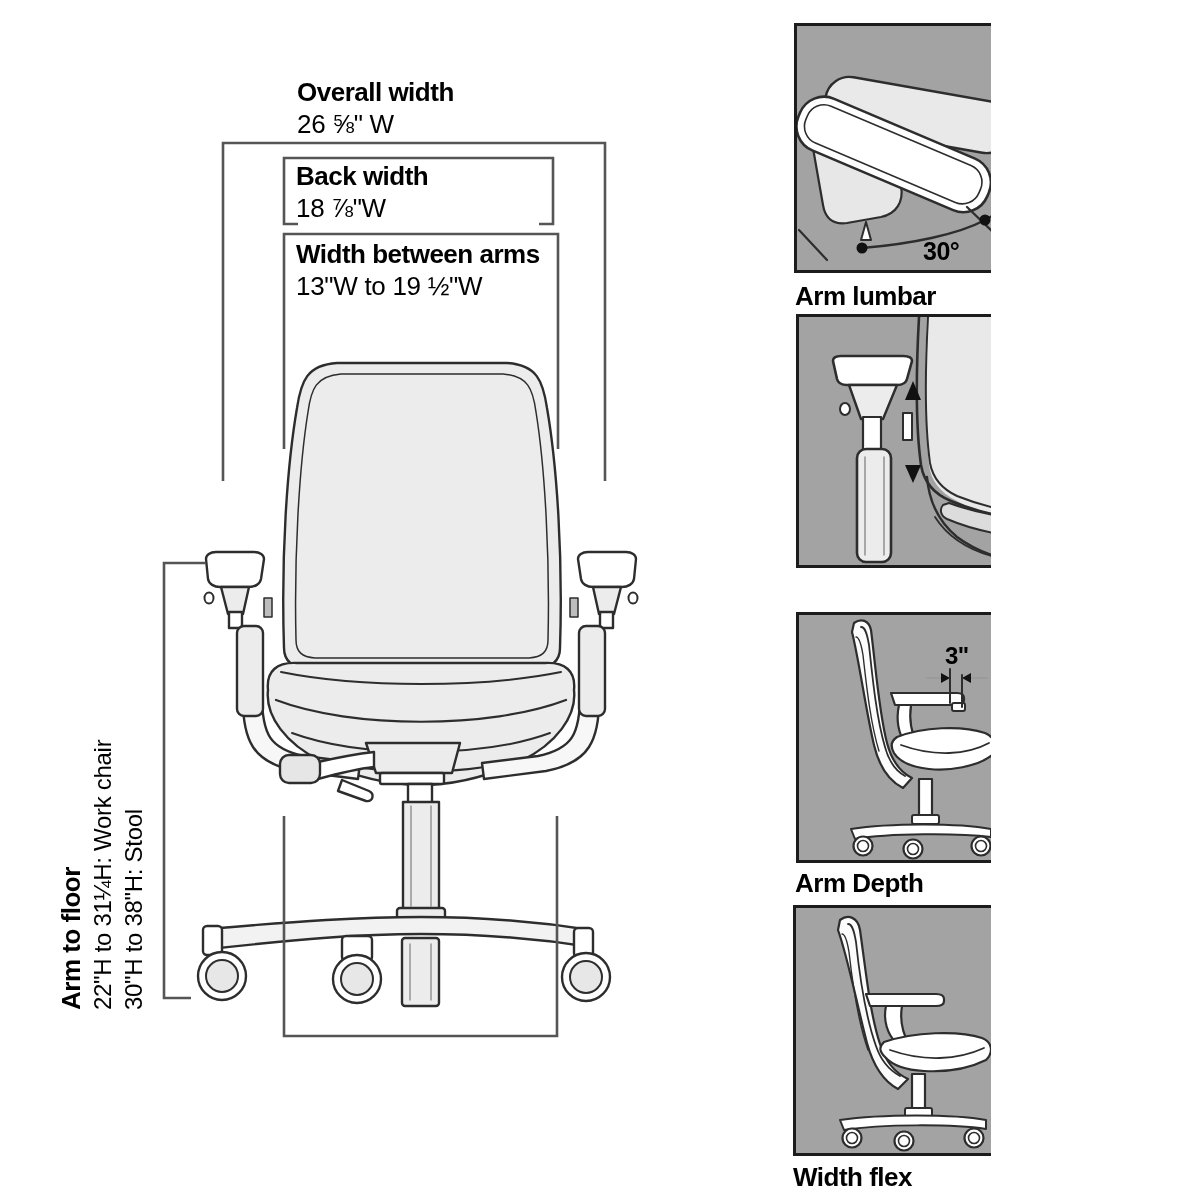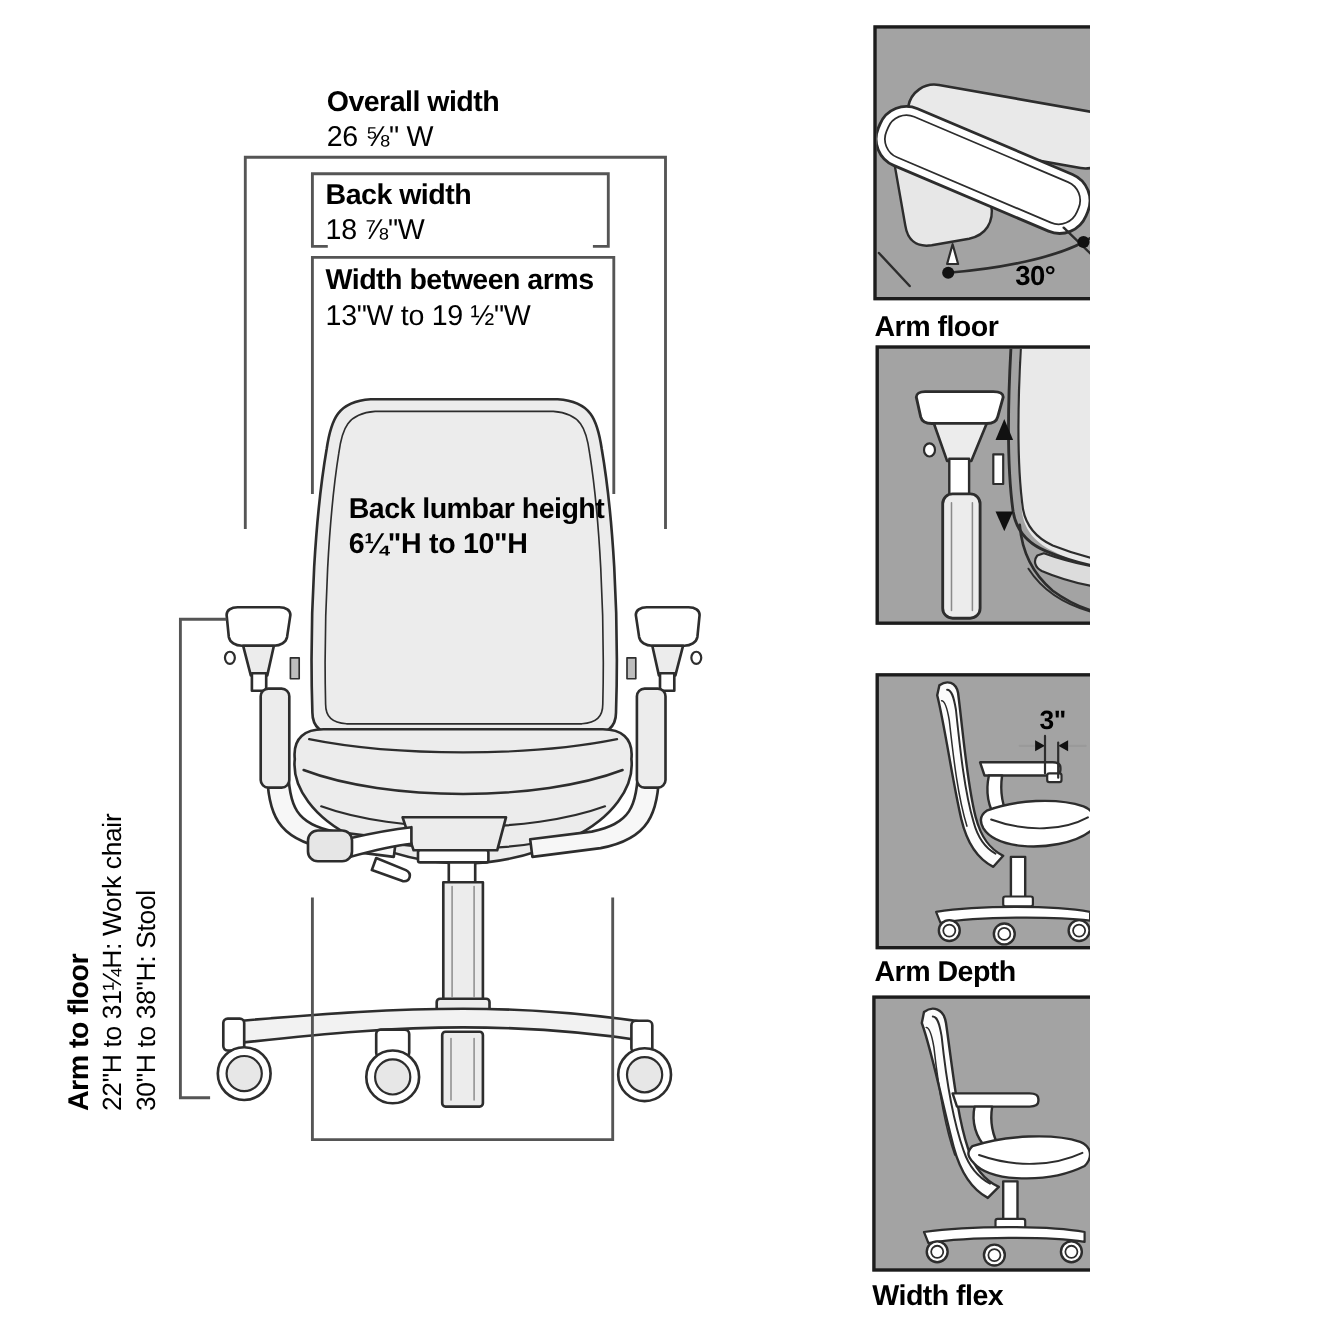--- a/index.html
+++ b/index.html
@@ -106,24 +106,20 @@
   <div class="abs" style="left:296px;top:160px">
     <div class="dim-label">Back width</div>
     <div class="dim-value">18 ⅞"W</div>
   </div>
 
   <div class="abs" style="left:296px;top:238px">
     <div class="dim-label">Width between arms</div>
     <div class="dim-value">13"W to 19 ½"W</div>
   </div>
 
-  <div class="abs" style="left:317px;top:446px">
-    <div class="dim-label">Back lumbar height</div>
-    <div class="dim-value" style="font-weight:600">6¼"H to 10"H</div>
-  </div>
 
   <div class="abs vtext" style="left:55px;top:1010px">
     <div class="v1">Arm to floor</div>
     <div class="v2">22"H to 31¼H: Work chair</div>
     <div class="v2">30"H to 38"H: Stool</div>
   </div>
 
 
   <div class="panel-box" style="left:794px;top:23px;width:246px;height:244px">
     <svg viewBox="0 0 246 244">
@@ -145,21 +141,21 @@
         <path stroke-width="2.2" d="M170 181 L198 208"></path>
         <path stroke-width="2.2" d="M208 140 L246 152"></path>
         <circle cx="65" cy="222" r="5.5" fill="#111111" stroke="none"></circle>
         <circle cx="188" cy="194" r="5.5" fill="#111111" stroke="none"></circle>
         <circle cx="230" cy="146" r="5.5" fill="#111111" stroke="none"></circle>
       </g>
     </svg>
     <div class="annot" style="left:211px;top:170px">30°</div>
     <div class="annot" style="left:126px;top:212px">30°</div>
   </div>
-  <div class="abs panel-caption" style="left:795px;top:281px">Arm floor</div>
+  <div class="abs panel-caption" style="left:795px;top:281px">Arm lumbar</div>
 
   <div class="panel-box" style="left:796px;top:314px;width:245px;height:248px">
     <svg viewBox="0 0 245 248">
       <g stroke="#2d2d2d" fill="none" stroke-linejoin="round" stroke-linecap="round">
 
         <path fill="#e9e9e9" stroke="none" d="M128 0 L245 0 L245 206 C210 204 180 196 158 184 C140 175 132 163 130 148 C126 108 125 52 128 0 Z"></path>
         <path stroke-width="2.6" d="M120 0 C117 55 117 112 122 148 C125 166 135 177 152 184 C180 196 208 202 245 205"></path>
         <path stroke-width="2" d="M129 0 C126 55 126 110 131 146 C134 162 143 172 158 179 C183 189 210 196 245 198"></path>
 
         <path fill="#dcdcdc" stroke-width="2" d="M150 186 C180 197 210 202 245 204 L245 222 C208 220 176 214 148 202 C142 199 140 193 144 188 Z"></path>

